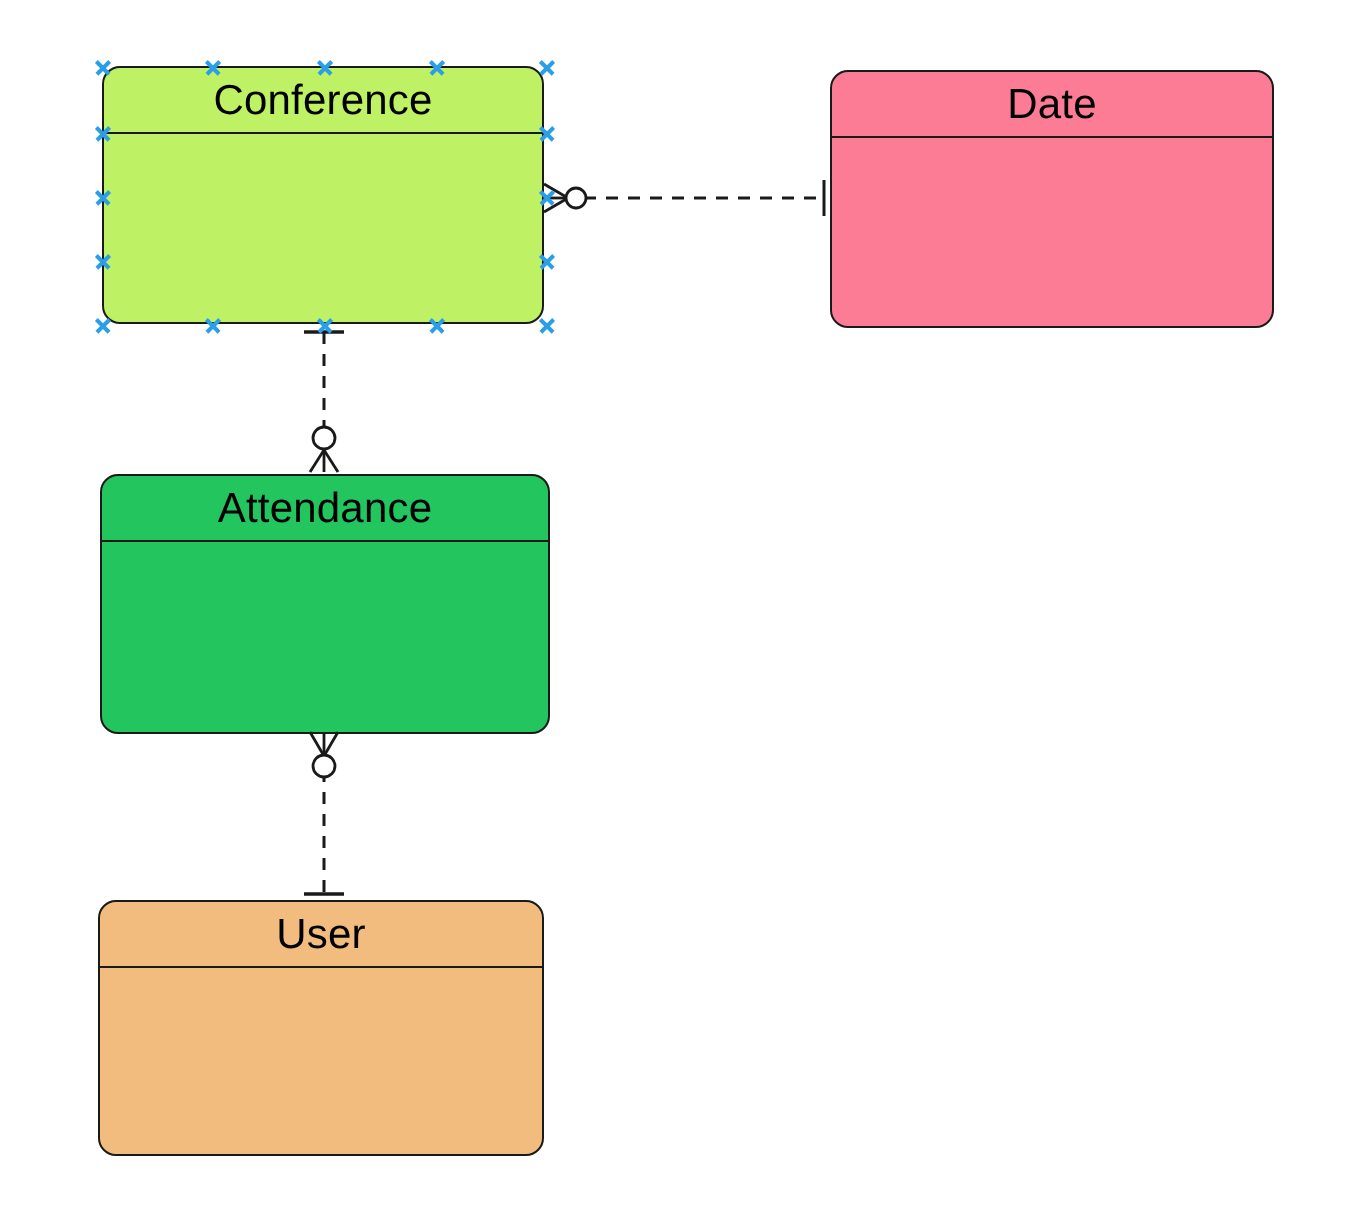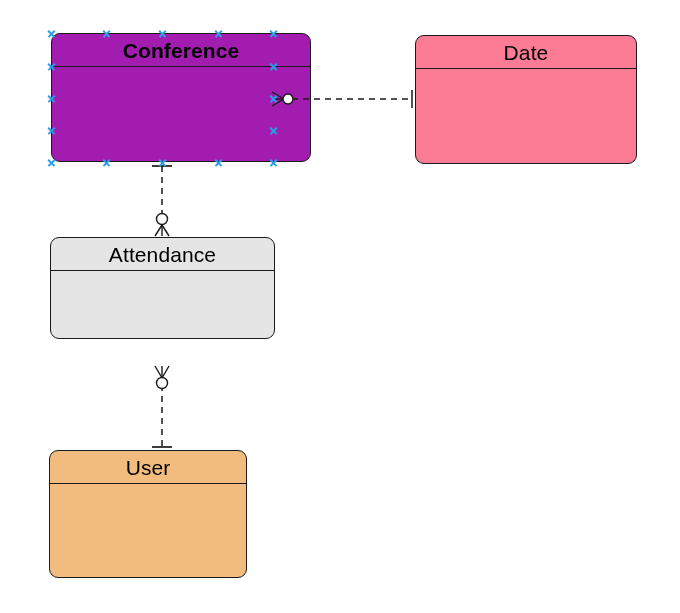--- a/index.html
+++ b/index.html
@@ -70,42 +70,42 @@
     background: #2b9ee8;
   }
   .handle::before { transform: rotate(45deg); }
   .handle::after  { transform: rotate(-45deg); }
 </style>
 <style>.handle::before,.handle::after{background:#2b9ee8;}</style></head>
 <body>
 
 <div id="canvas">
 
-  <div class="entity" id="ent-conference" style="left: 51px; top: 33px; width: 260px; height: 129px; background: #a21caf; border-color: rgb(26, 26, 26); font-weight: bold;">
+  <div class="entity" id="ent-conference" style="left: 51px; top: 33px; width: 221px; height: 129px; background: #bef264; border-color: rgb(26, 26, 26);">
     <div class="entity-header" style="border-bottom-color: rgb(26, 26, 26);">
       <span class="entity-title">Conference</span>
     </div>
     <div class="entity-body"></div>
   </div>
 
   <div class="entity" id="ent-date" style="left: 415px; top: 35px; width: 222px; height: 129px; background: rgb(252, 124, 150); border-color: rgb(26, 26, 26);">
     <div class="entity-header" style="border-bottom-color: rgb(26, 26, 26); text-align: center;">
       <span class="entity-title">Date</span>
     </div>
     <div class="entity-body"></div>
   </div>
 
-  <div class="entity" id="ent-attendance" style="left: 50px; top: 237px; width: 225px; height: 102px; background: #e5e5e5; border-color: rgb(26, 26, 26);">
+  <div class="entity" id="ent-attendance" style="left: 50px; top: 237px; width: 225px; height: 130px; background: #22c55e; border-color: rgb(26, 26, 26);">
     <div class="entity-header" style="border-bottom-color: rgb(26, 26, 26);">
       <span class="entity-title">Attendance</span>
     </div>
     <div class="entity-body"></div>
   </div>
 
-  <div class="entity" id="ent-user" style="left: 49px; top: 450px; width: 198px; height: 128px; background: rgb(243, 188, 127); border-color: rgb(26, 26, 26);">
+  <div class="entity" id="ent-user" style="left: 49px; top: 450px; width: 223px; height: 128px; background: rgb(243, 188, 127); border-color: rgb(26, 26, 26);">
     <div class="entity-header" style="border-bottom-color: rgb(26, 26, 26);">
       <span class="entity-title">User</span>
     </div>
     <div class="entity-body"></div>
   </div>
 
   <svg id="overlay" width="680" height="613" viewBox="0 0 680 613">
 
     <g>
       <line x1="292" y1="99" x2="412" y2="99" stroke="#1a1a1a" stroke-width="1.5" stroke-dasharray="6,5"></line>

